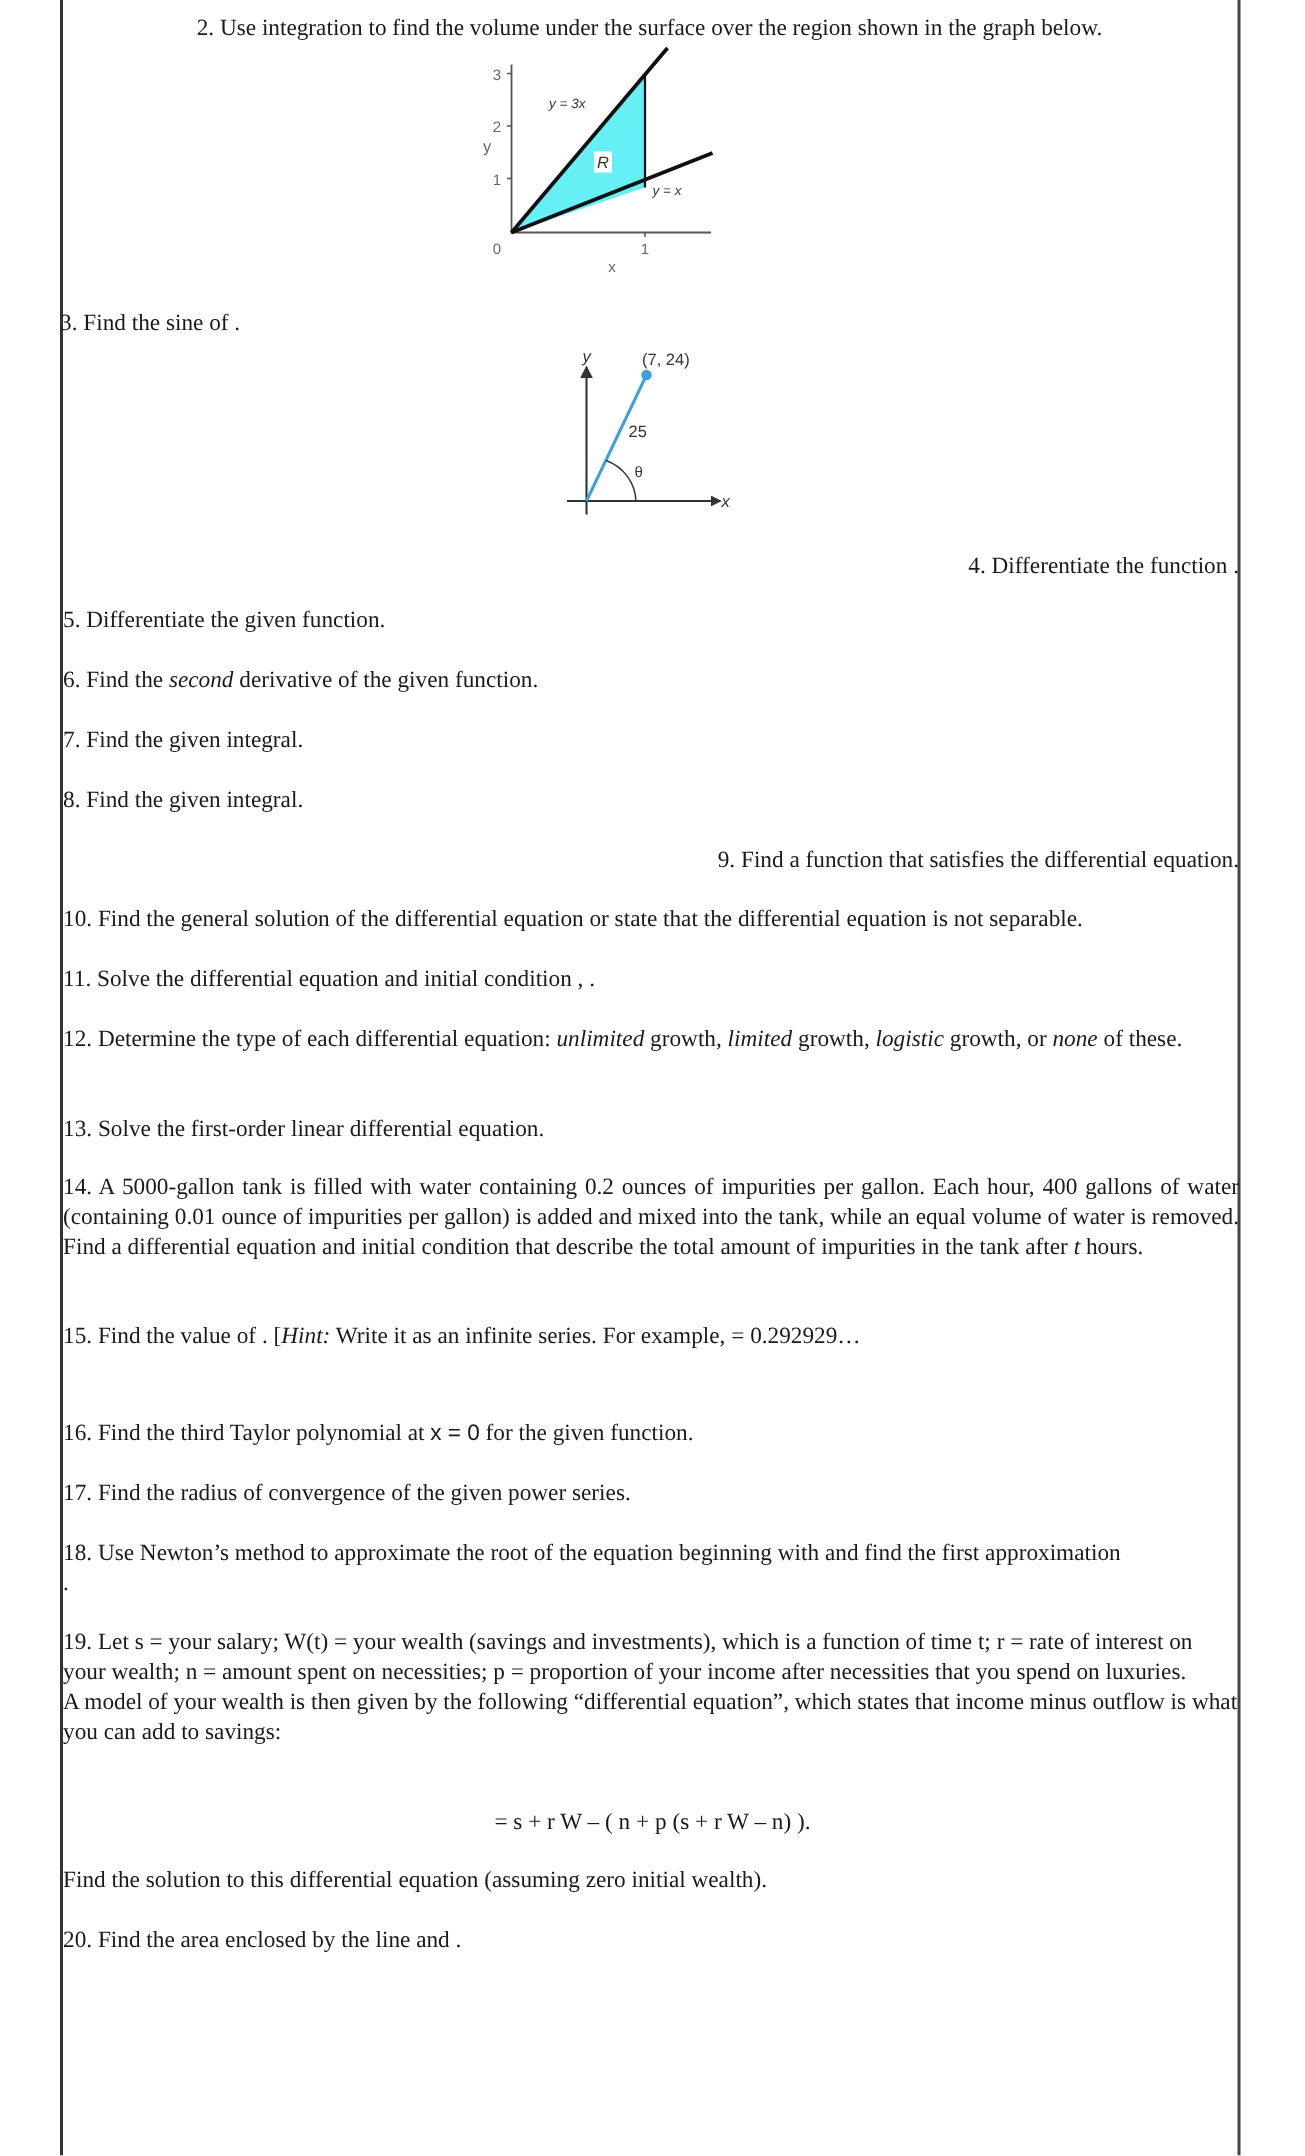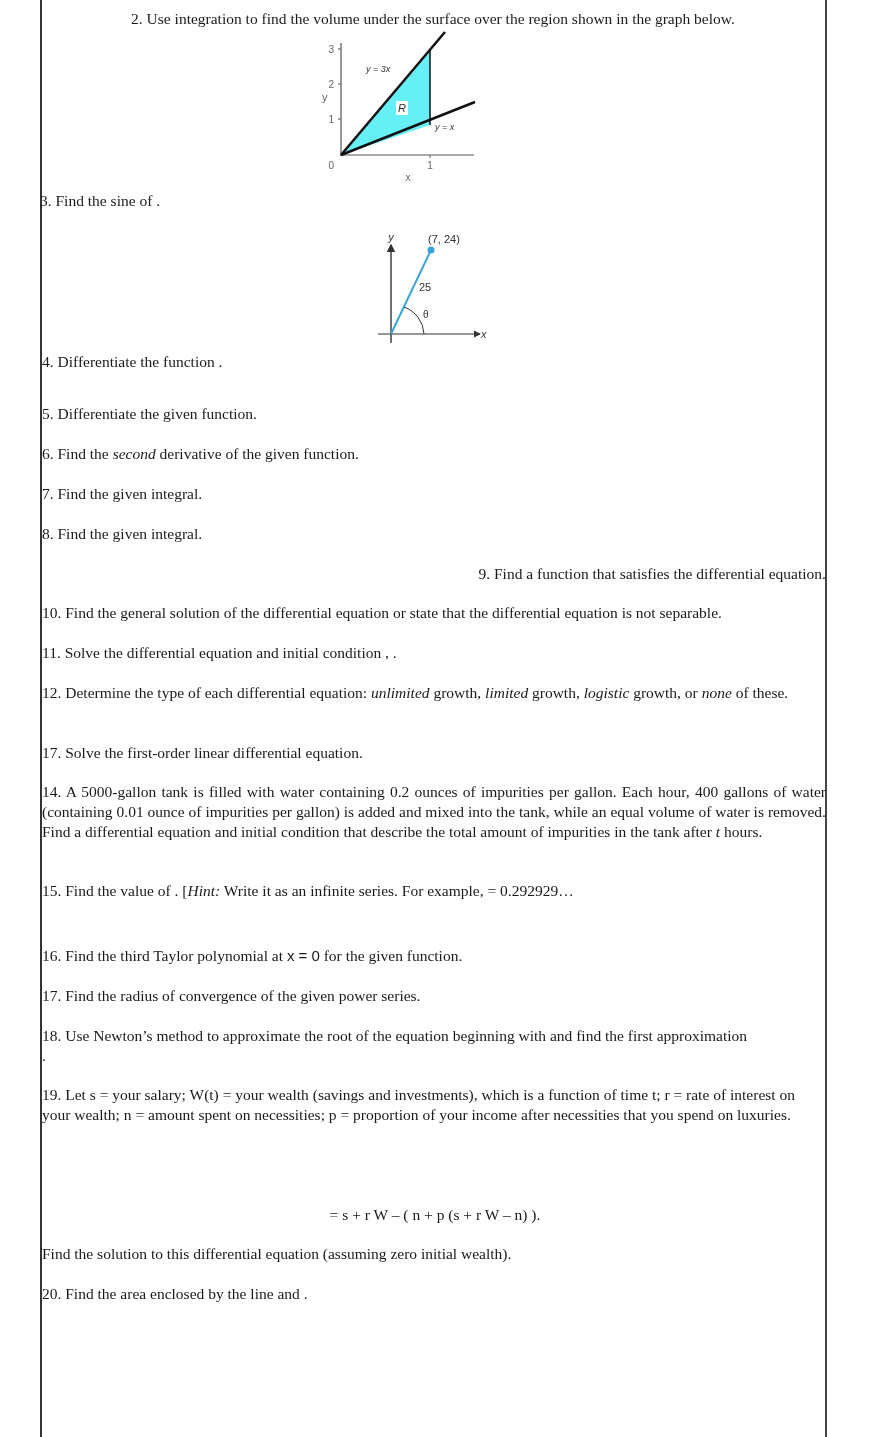--- a/index.html
+++ b/index.html
@@ -45,21 +45,21 @@
     <text x="22" y="66" font-size="11" fill="#666">y</text>
     <text x="130" y="134" font-size="10" fill="#666" text-anchor="middle">1</text>
     <text x="108" y="146" font-size="10" fill="#666" text-anchor="middle">x</text>
     <text x="66" y="37" font-size="9" fill="#333" font-style="italic">y = 3x</text>
     <text x="135" y="95" font-size="9" fill="#333" font-style="italic">y = x</text>
     <rect x="96" y="66" width="12" height="14" fill="#fff"></rect>
     <text x="102" y="77" font-size="11" fill="#333" font-style="italic" text-anchor="middle">R</text>
   </svg>
 </div>
 
-<div class="q" style="top:191px; left:40px;">3. Find the sine of .</div>
+<div class="q" style="top:206px; left:40px;">3. Find the sine of .</div>
 
 <div class="fig" style="left:360px; top:225px;">
   <svg width="140" height="125" viewBox="0 0 140 125">
     <defs>
       <marker id="arr" markerWidth="6" markerHeight="6" refX="5" refY="3" orient="auto">
         <path d="M0,0 L6,3 L0,6 z" fill="#333"></path>
       </marker>
     </defs>
     <line x1="31" y1="118" x2="31" y2="20" stroke="#333" stroke-width="1.4" marker-end="url(#arr)"></line>
     <line x1="18" y1="109" x2="120" y2="109" stroke="#333" stroke-width="1.2" marker-end="url(#arr)"></line>
@@ -67,45 +67,46 @@
     <circle cx="71" cy="25" r="3.5" fill="#3aa3d8"></circle>
     <path d="M 44 82 A 30 30 0 0 1 64 109" fill="none" stroke="#333" stroke-width="1"></path>
     <text x="31" y="16" font-size="11" fill="#333" font-style="italic" text-anchor="middle">y</text>
     <text x="68" y="18" font-size="11" fill="#333" font-family="Liberation Serif, serif">(7, 24)</text>
     <text x="59" y="66" font-size="11" fill="#333" font-family="Liberation Serif, serif">25</text>
     <text x="63" y="93" font-size="10" fill="#333" font-family="Liberation Serif, serif">θ</text>
     <text x="121" y="113" font-size="11" fill="#333" font-style="italic">x</text>
   </svg>
 </div>
 
-<div class="q" style="top:352px;">4. Differentiate the function .</div>
+<div class="q" style="top:368px;text-align:right;">4. Differentiate the function .</div>
 <div class="q" style="top:404px;">5. Differentiate the given function.</div>
 <div class="q" style="top:444px;"><span>6. Find the </span><i>second</i><span> derivative of the given function.</span></div>
 <div class="q" style="top:484px;">7. Find the given integral.</div>
 <div class="q" style="top:524px;">8. Find the given integral.</div>
 <div class="q" style="top:564px;text-align:right;">9. Find a function that satisfies the differential equation.</div>
 
 <div class="q" style="top:603px;">10. Find the general solution of the differential equation or state that the differential equation is not separable.</div>
 <div class="q" style="top:643px;">11. Solve the differential equation and initial condition , .</div>
 <div class="q" style="top:683px;"><span>12. Determine the type of each differential equation: </span><i>unlimited</i><span> growth, </span><i>limited</i><span> growth, </span><i>logistic</i><span> growth, or </span><i>none</i><span> of these.</span></div>
-<div class="q" style="top:743px;">17. Solve the first-order linear differential equation.</div>
+<div class="q" style="top:743px;">13. Solve the first-order linear differential equation.</div>
 
 <div class="q" style="top:782px; text-align:justify;"><span>14. A 5000-gallon tank is filled with water containing 0.2 ounces of impurities per gallon. Each hour, 400 gallons of water (containing 0.01 ounce of impurities per gallon) is added and mixed into the tank, while an equal volume of water is removed. Find a differential equation and initial condition that describe the total amount of impurities in the tank after </span><i>t</i><span> hours.</span></div>
 
 <div class="q" style="top:881px;">
   <div><span>15. Find the value of . [</span><i>Hint:</i><span> Write it as an infinite series. For example, = 0.292929…</span></div>
 </div>
 
 <div class="q" style="top:946px;"><span>16. Find the third Taylor polynomial at </span><span style="font-size:15px; font-family:'Liberation Sans', sans-serif;">x = 0</span><span>  for the given function.</span></div>
 
 <div class="q" style="top:986px;">17. Find the radius of convergence of the given power series.</div>
 <div class="q" style="top:1026px;">
   <div>18. Use Newton’s method to approximate the root of the equation beginning with and find the first approximation</div>
   <div>.</div>
 </div>
 
 <div class="q" style="top:1085px;">
   <div>19. Let s = your salary; W(t) = your wealth (savings and investments), which is a function of time t; r = rate of interest on your wealth; n = amount spent on necessities; p = proportion of your income after necessities that you spend on luxuries.</div>
+  <div>A model of your wealth is then given by the following “differential equation”, which states that income minus outflow is what you can add to savings:</div>
 </div>
 <div class="q center" style="top:1205px; left:40px; right:40px;">= s + r W – ( n + p (s + r W – n) ).</div>
 <div class="q" style="top:1244px;">Find the solution to this differential equation (assuming zero initial wealth).</div>
 
 <div class="q" style="top:1284px;">20. Find the area enclosed by the line and .</div>
 
 </body></html>

